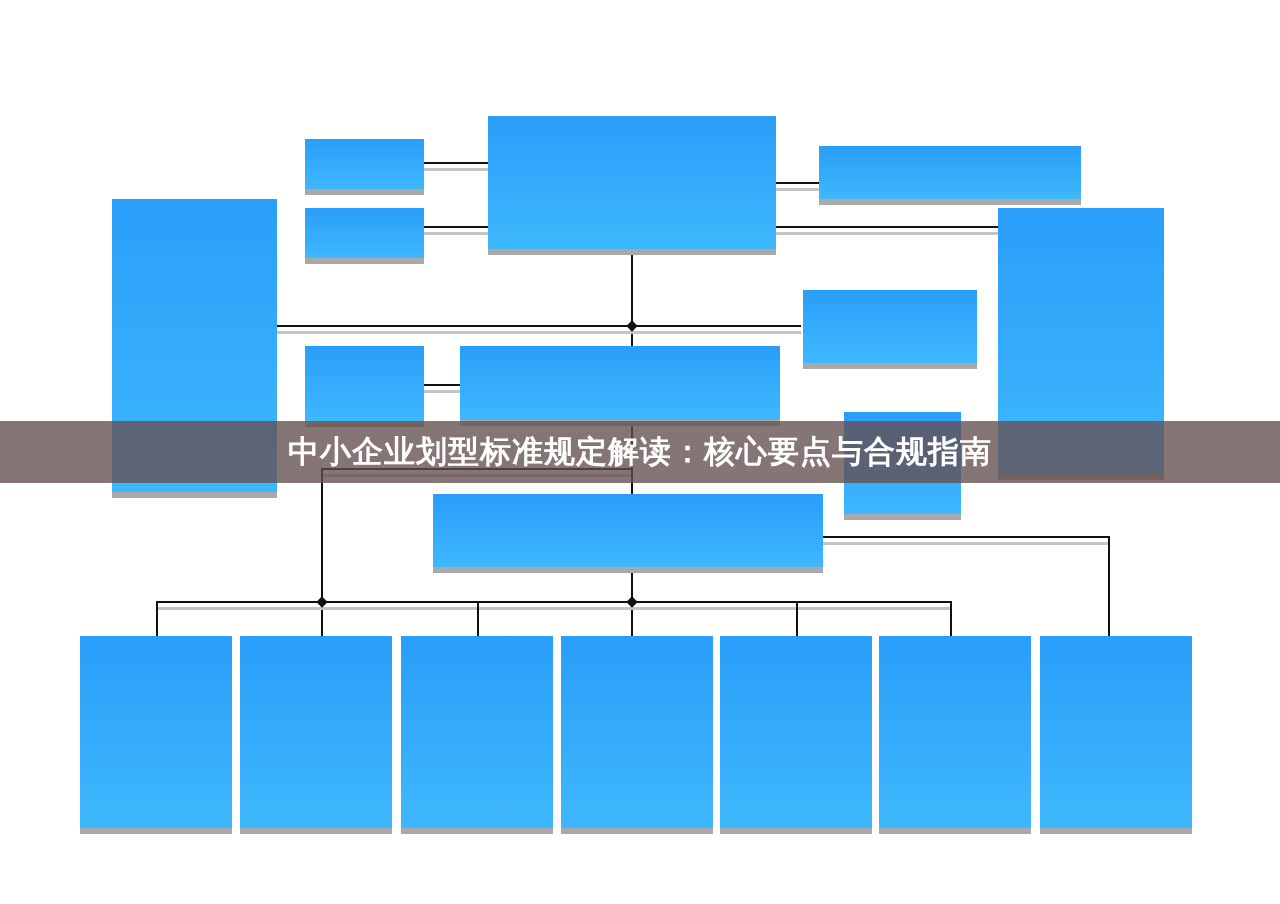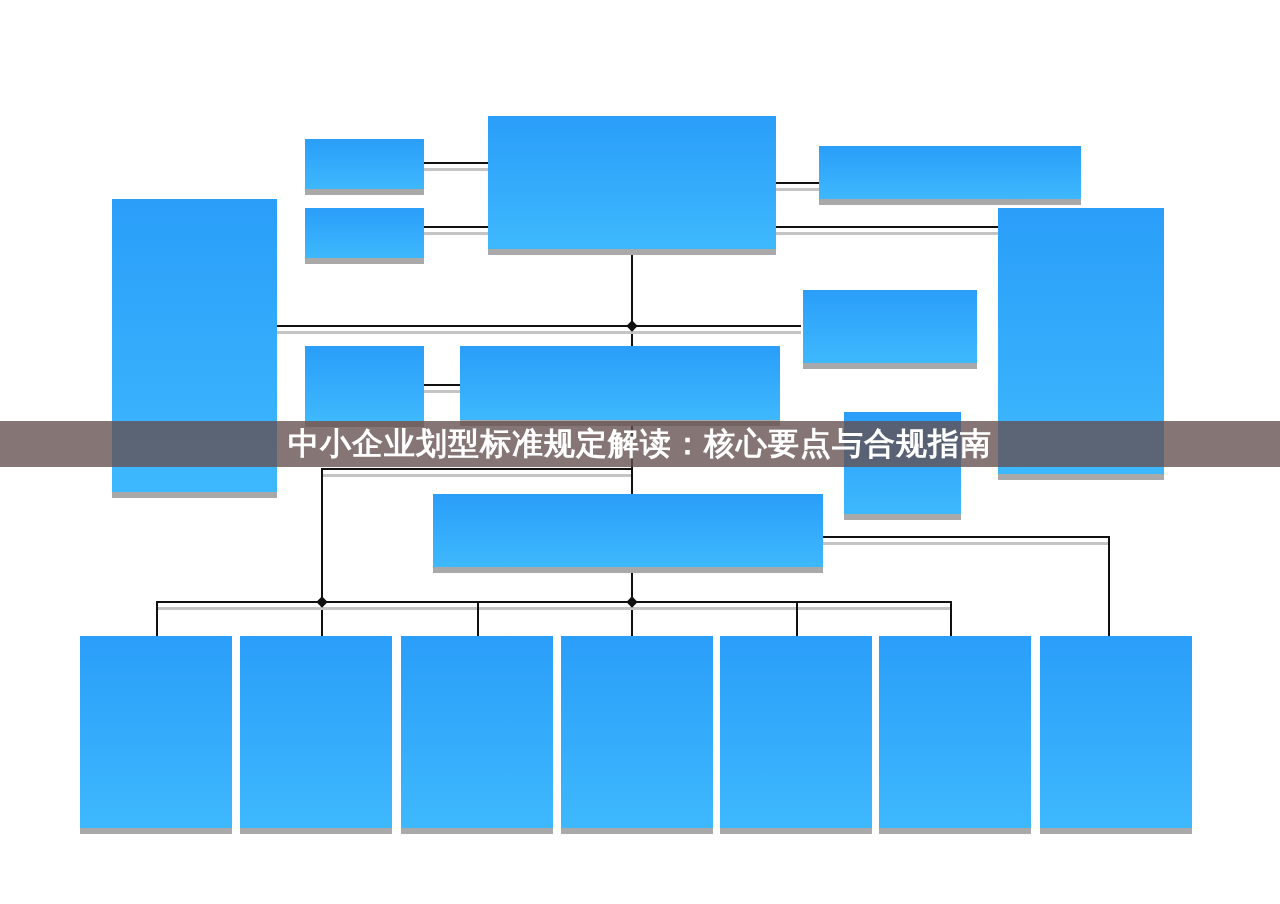--- a/index.html
+++ b/index.html
@@ -17,21 +17,21 @@
     .line-h { position: absolute; height: 2px; background: #111; }
     .line-h::after {
       content: ""; position: absolute; left: 0; right: 0; top: 6px; height: 3px; background: #c4c4c4;
     }
     .line-v { position: absolute; width: 2px; background: #111; }
     .dot {
       position: absolute; width: 8px; height: 8px; background: #111;
       transform: rotate(45deg); margin-left: -3px; margin-top: -3px;
     }
     .title-band {
-      position: absolute; left: 0; top: 421px; width: 1280px; height: 46px;
+      position: absolute; left: 0; top: 421px; width: 1280px; height: 62px;
       background: rgba(100, 78, 78, 0.78);
       display: flex; align-items: center; justify-content: center;
     }
     .title-text {
       color: #ffffff; font-size: 31px; font-weight: bold; letter-spacing: 1px;
       font-family: "DejaVu Sans", sans-serif;
     }
   </style>
 </head>
 <body>

